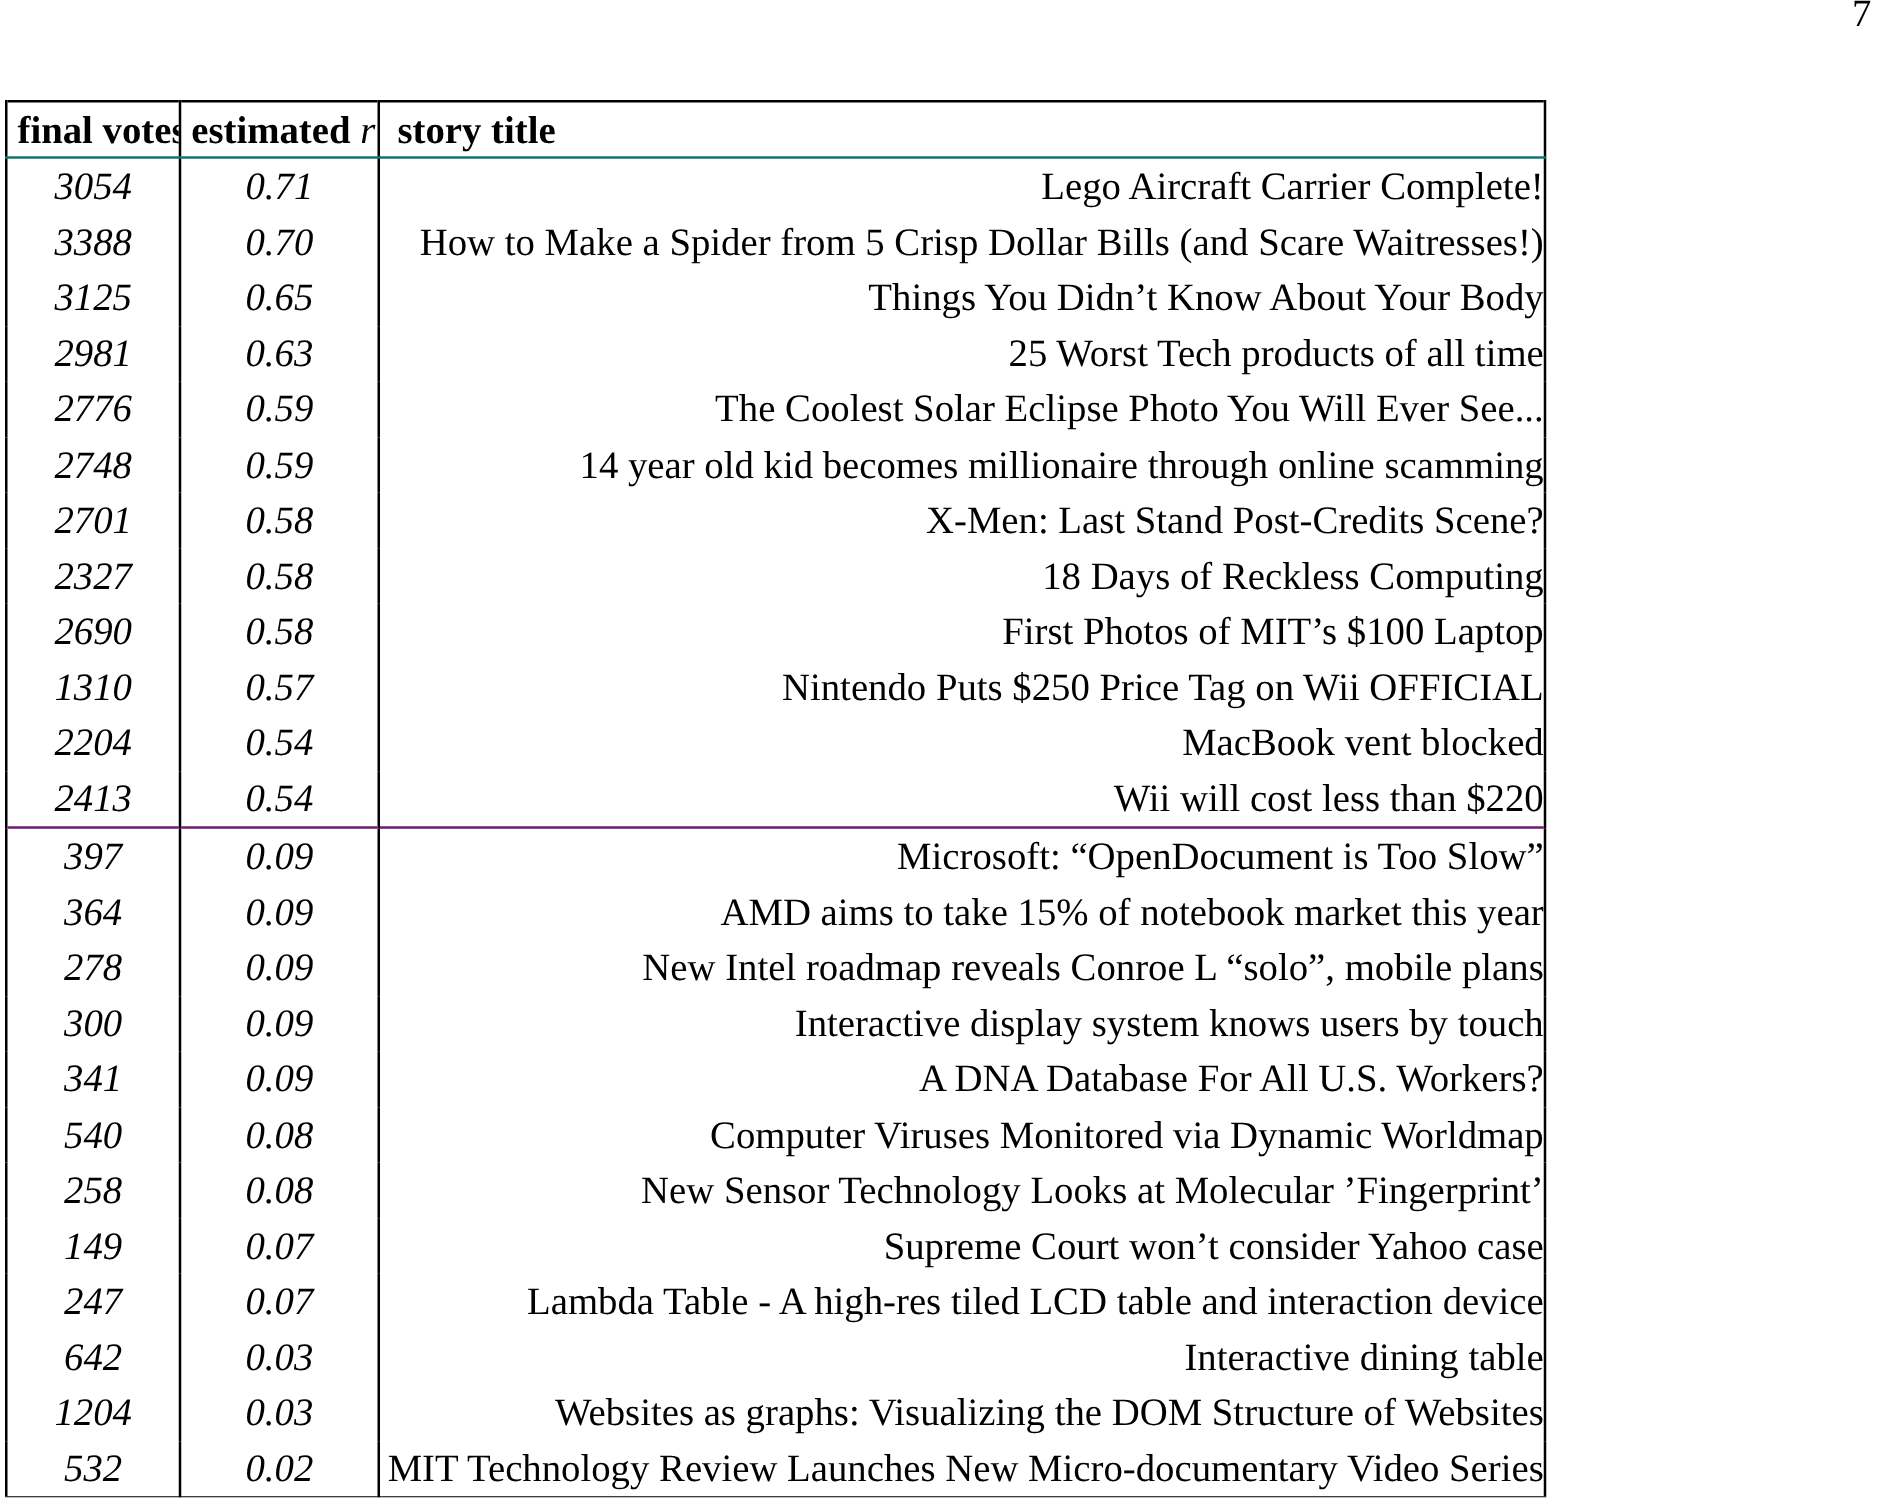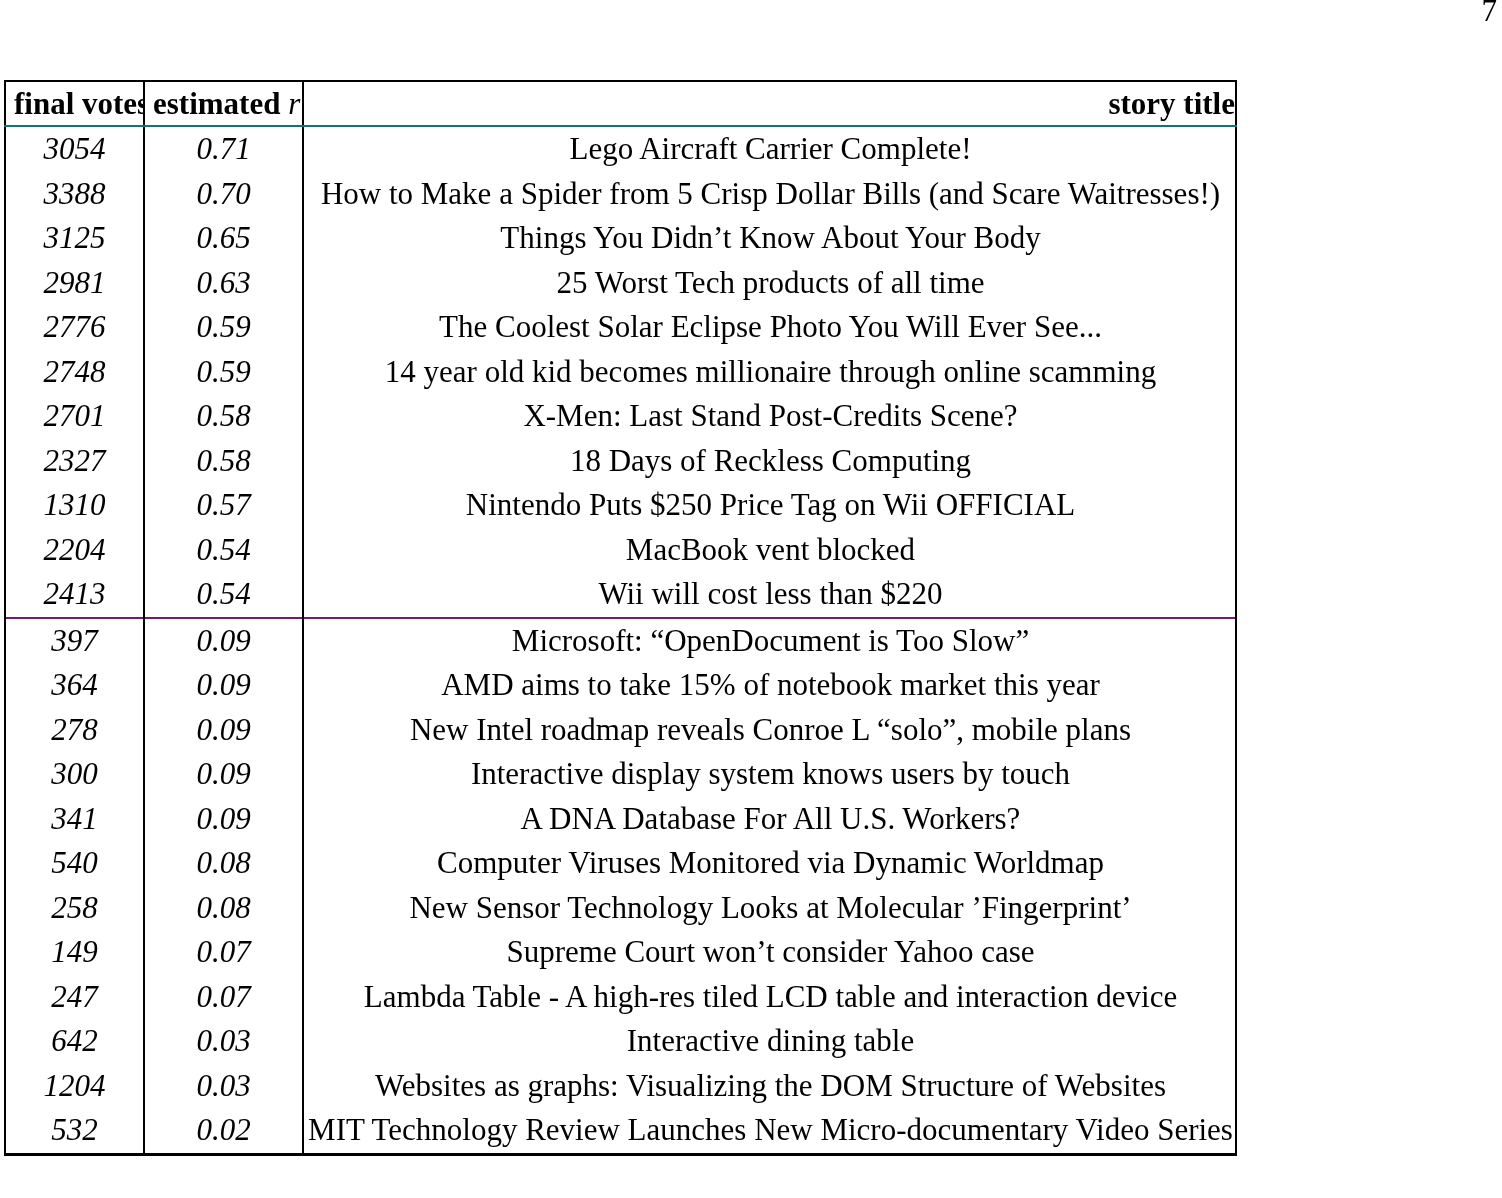--- a/index.html
+++ b/index.html
@@ -45,26 +45,26 @@
     white-space: nowrap;
   }
   table.stories thead th {
     height: 43px;
     text-align: left;
     font-weight: bold;
     border-bottom: 2px solid #0f766e;
   }
   table.stories thead th.h1 { padding-left: 8px; }
   table.stories thead th.h2 { padding-left: 8px; }
-  table.stories thead th.h3 { padding-left: 24px; text-align: right; }
+  table.stories thead th.h3 { padding-left: 14px; }
   .rvar { font-style: italic; font-weight: normal; }
   table.stories tbody td { height: 44.5px; }
   table.stories tbody td.c1,
   table.stories tbody td.c2 { text-align: center; font-style: italic; }
-  table.stories tbody td.c3 { text-align: center; padding-left: 2px; }
+  table.stories tbody td.c3 { text-align: right; padding-left: 2px; }
   table.stories tbody tr.sec2 td { border-top: 2px solid #701a75; margin-left: 48px; }
 </style>
 </head>
 <body>
 
 <div class="page">
 
   <div class="pageno">7</div>
 
   <table class="stories">
@@ -115,20 +115,25 @@
         <td class="c1">2701</td>
         <td class="c2">0.58</td>
         <td class="c3">X-Men: Last Stand Post-Credits Scene?</td>
       </tr>
       <tr>
         <td class="c1">2327</td>
         <td class="c2">0.58</td>
         <td class="c3">18 Days of Reckless Computing</td>
       </tr>
       <tr>
+        <td class="c1">2690</td>
+        <td class="c2">0.58</td>
+        <td class="c3">First Photos of MIT’s $100 Laptop</td>
+      </tr>
+      <tr>
         <td class="c1">1310</td>
         <td class="c2">0.57</td>
         <td class="c3">Nintendo Puts $250 Price Tag on Wii OFFICIAL</td>
       </tr>
       <tr>
         <td class="c1">2204</td>
         <td class="c2">0.54</td>
         <td class="c3">MacBook vent blocked</td>
       </tr>
       <tr>

